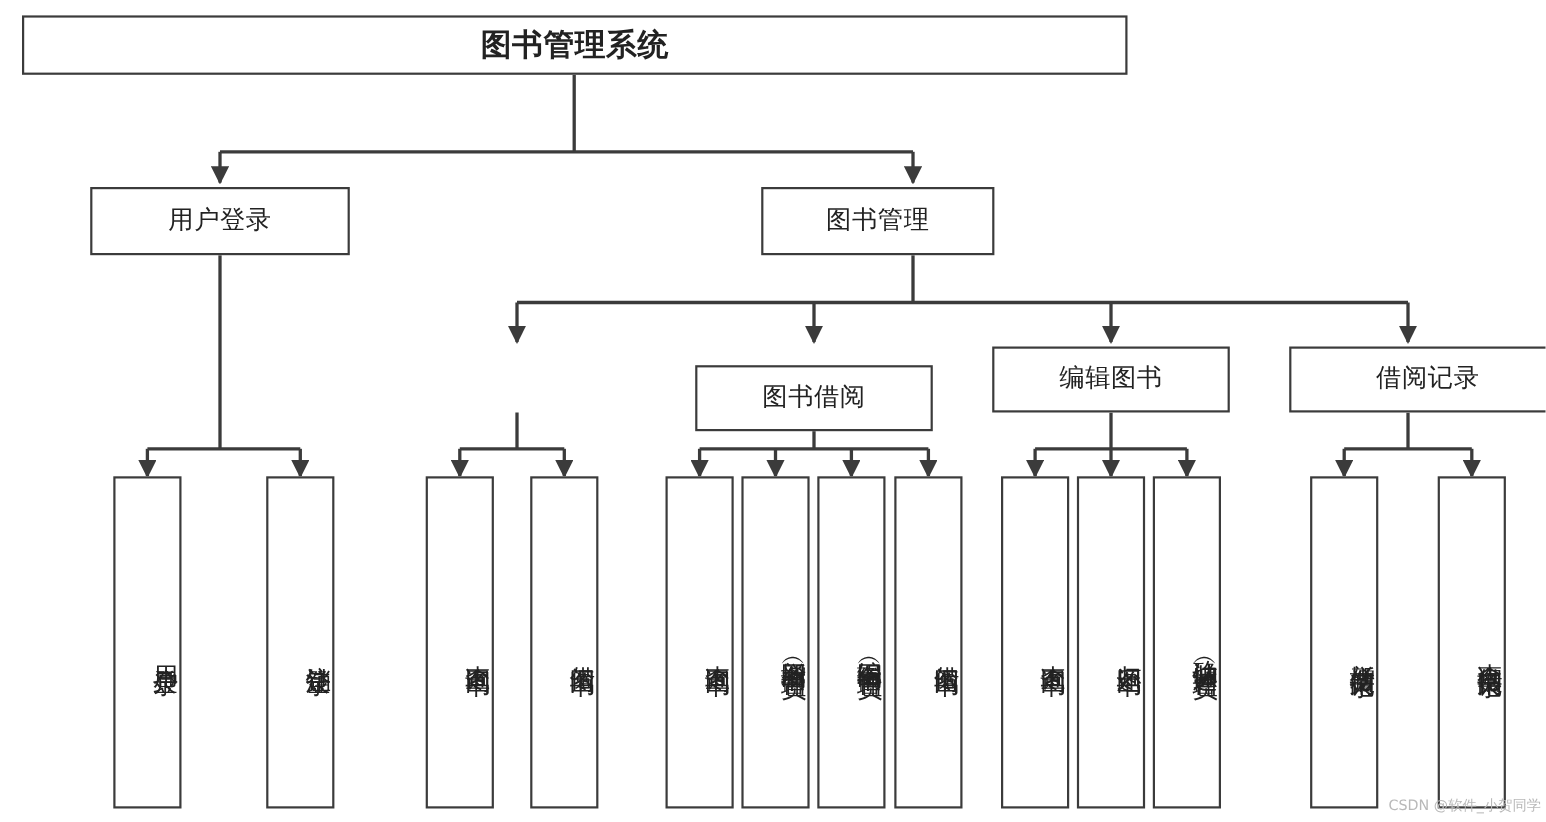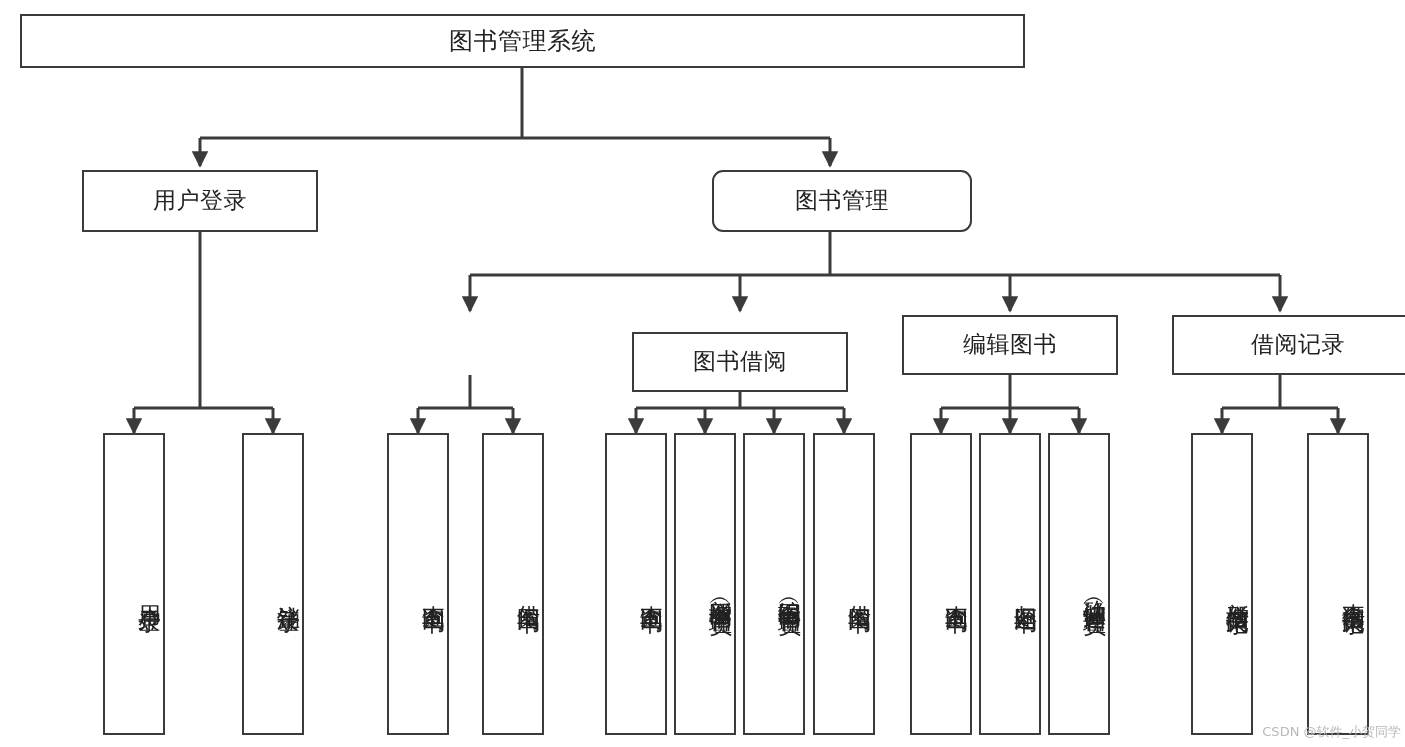--- a/index.html
+++ b/index.html
@@ -38,21 +38,22 @@
     text-align: center;
     color: #222222;
     z-index: 2;
   }
   .node-h {
     font-size: 23px;
     letter-spacing: 0.5px;
     line-height: 1.2;
   }
   .node-root {
-    font-size: 24px;
+    font-size: 28px;
+    font-weight: bold;
   }
   .node-v {
     writing-mode: vertical-rl;
     text-orientation: upright;
     font-size: 23px;
     line-height: 1.15;
     letter-spacing: 2px;
     align-items: flex-start;
     justify-content: center;
     padding-top: 14px;
@@ -121,21 +122,21 @@
       <path d="M 1280 375 L 1280 408"></path>
       <path d="M 1222 408 L 1338 408"></path>
       <path d="M 1222 408 L 1222 433" marker-end="url(#arrow)"></path>
       <path d="M 1338 408 L 1338 433" marker-end="url(#arrow)"></path>
     </g>
   </svg>
 
   <div class="node node-h node-root" style="left:20px; top:14px; width:1005px; height:54px;">图书管理系统</div>
 
   <div class="node node-h" style="left:82px; top:170px; width:236px; height:62px;">用户登录</div>
-  <div class="node node-h" style="left:712px; top:170px; width:260px; height:62px;border-radius:11px;">图书管理</div>
+  <div class="node node-h" style="left:692px; top:170px; width:212px; height:62px;">图书管理</div>
 
   <div class="node node-h" style="left:632px; top:332px; width:216px; height:60px;">图书借阅</div>
   <div class="node node-h" style="left:902px; top:315px; width:216px; height:60px;">编辑图书</div>
   <div class="node node-h" style="left:1172px; top:315px; width:252px; height:60px;">借阅记录</div>
 
   <div class="node node-v" style="left:103px; top:433px; width:62px; height:302px;">用户登录</div>
   <div class="node node-v" style="left:242px; top:433px; width:62px; height:302px;">注销登录</div>
 
   <div class="node node-v" style="left:387px; top:433px; width:62px; height:302px;">查询图书</div>
   <div class="node node-v" style="left:482px; top:433px; width:62px; height:302px;">借阅图书</div>

